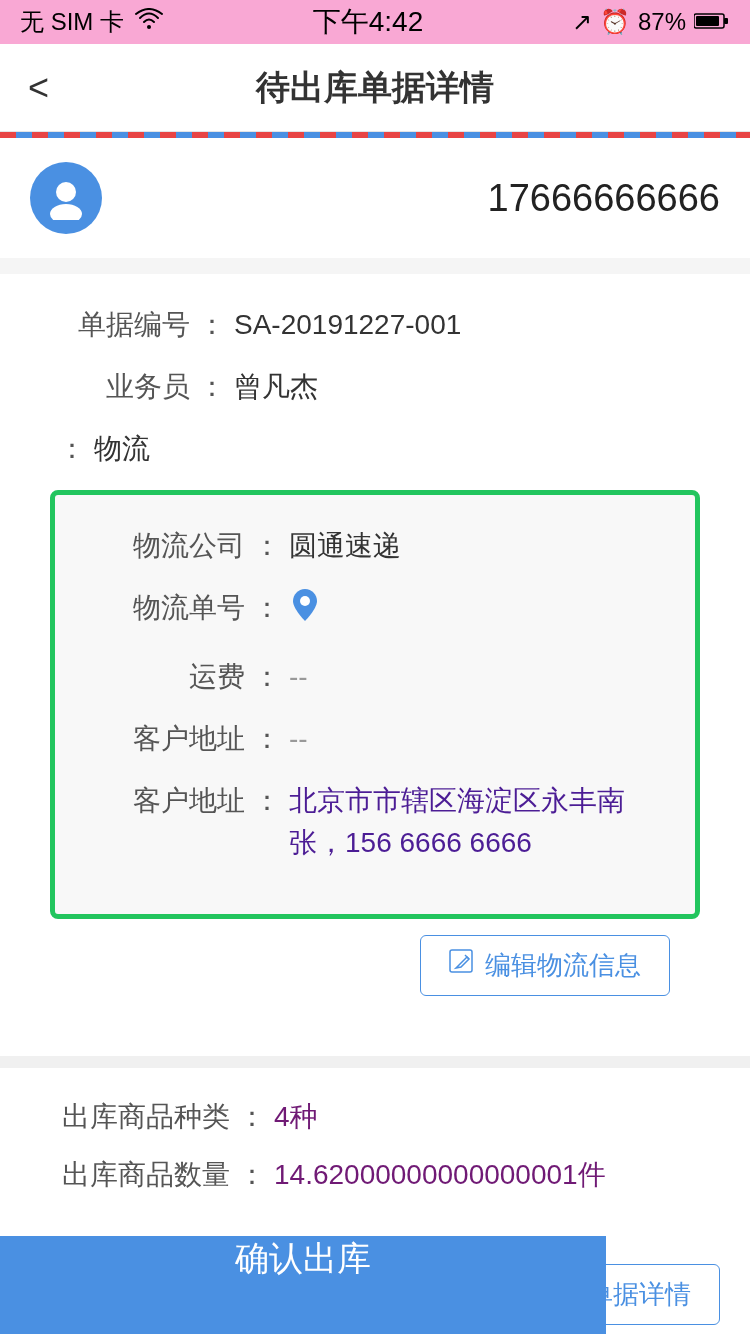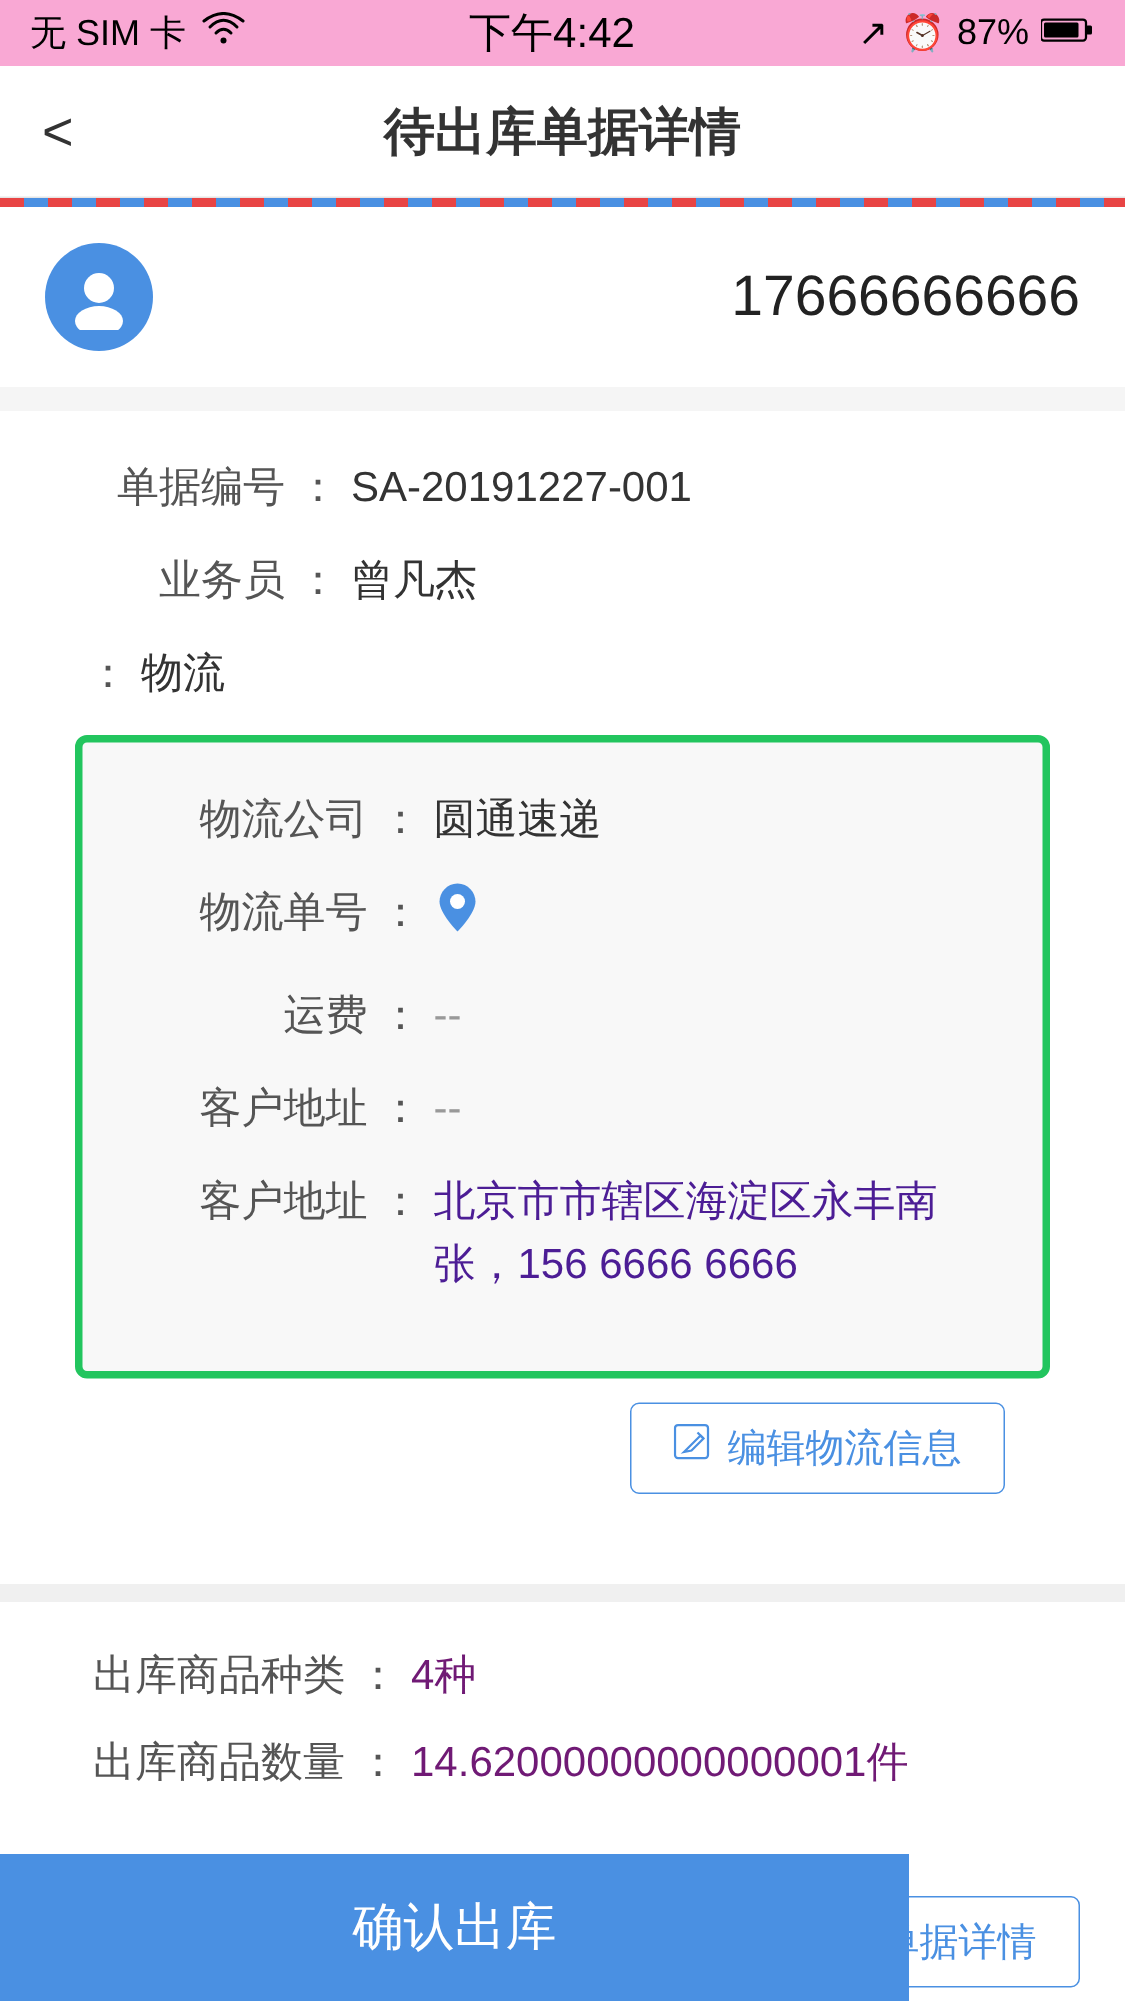--- a/index.html
+++ b/index.html
@@ -250,21 +250,20 @@
       position: fixed;
       bottom: 0;
       left: 0;
       width: 606px;
       height: 98px;
       background: #4a90e2;
       color: #fff;
       font-size: 34px;
       font-weight: 500;
       display: flex;
-      align-items: center;
       justify-content: center;
       cursor: pointer;
       border: none;
     }
 
     .page-content {
       padding-bottom: 98px;
     }
   </style>
 </head>

